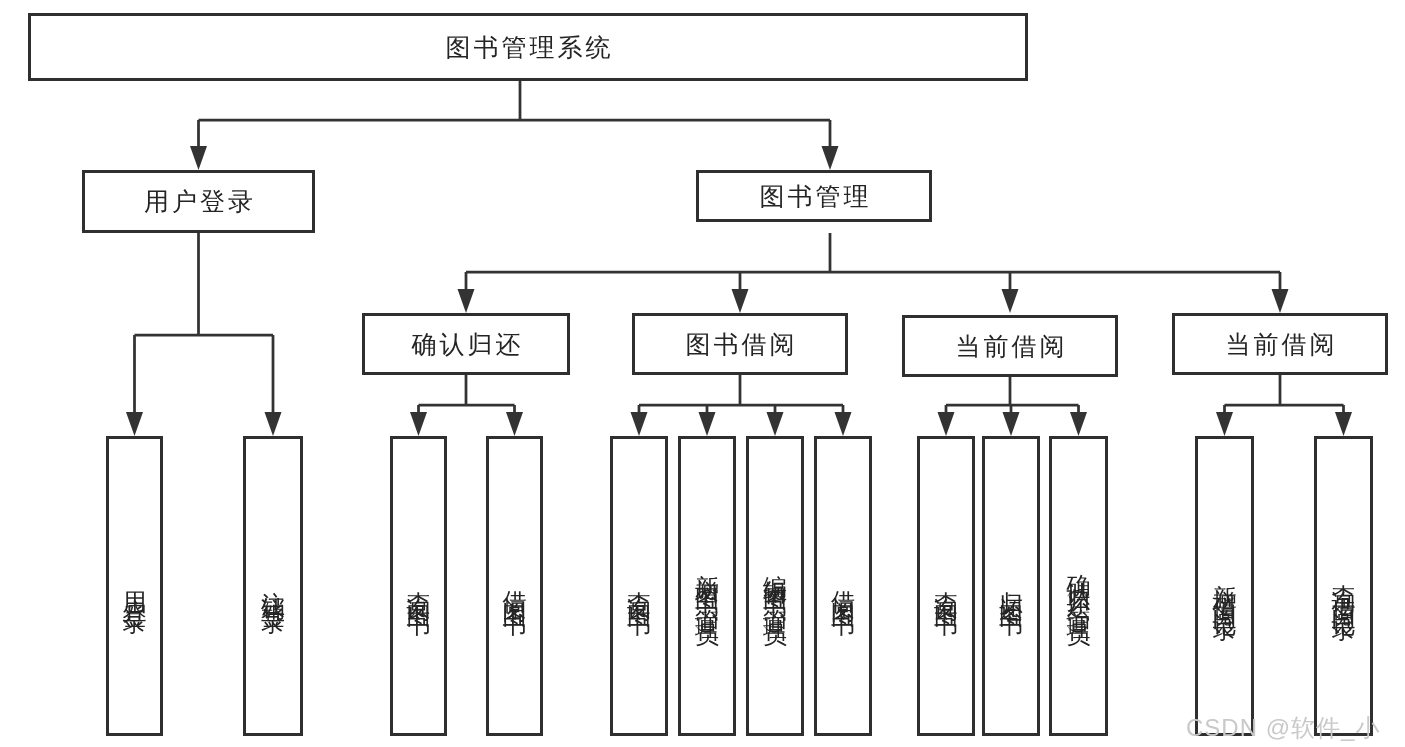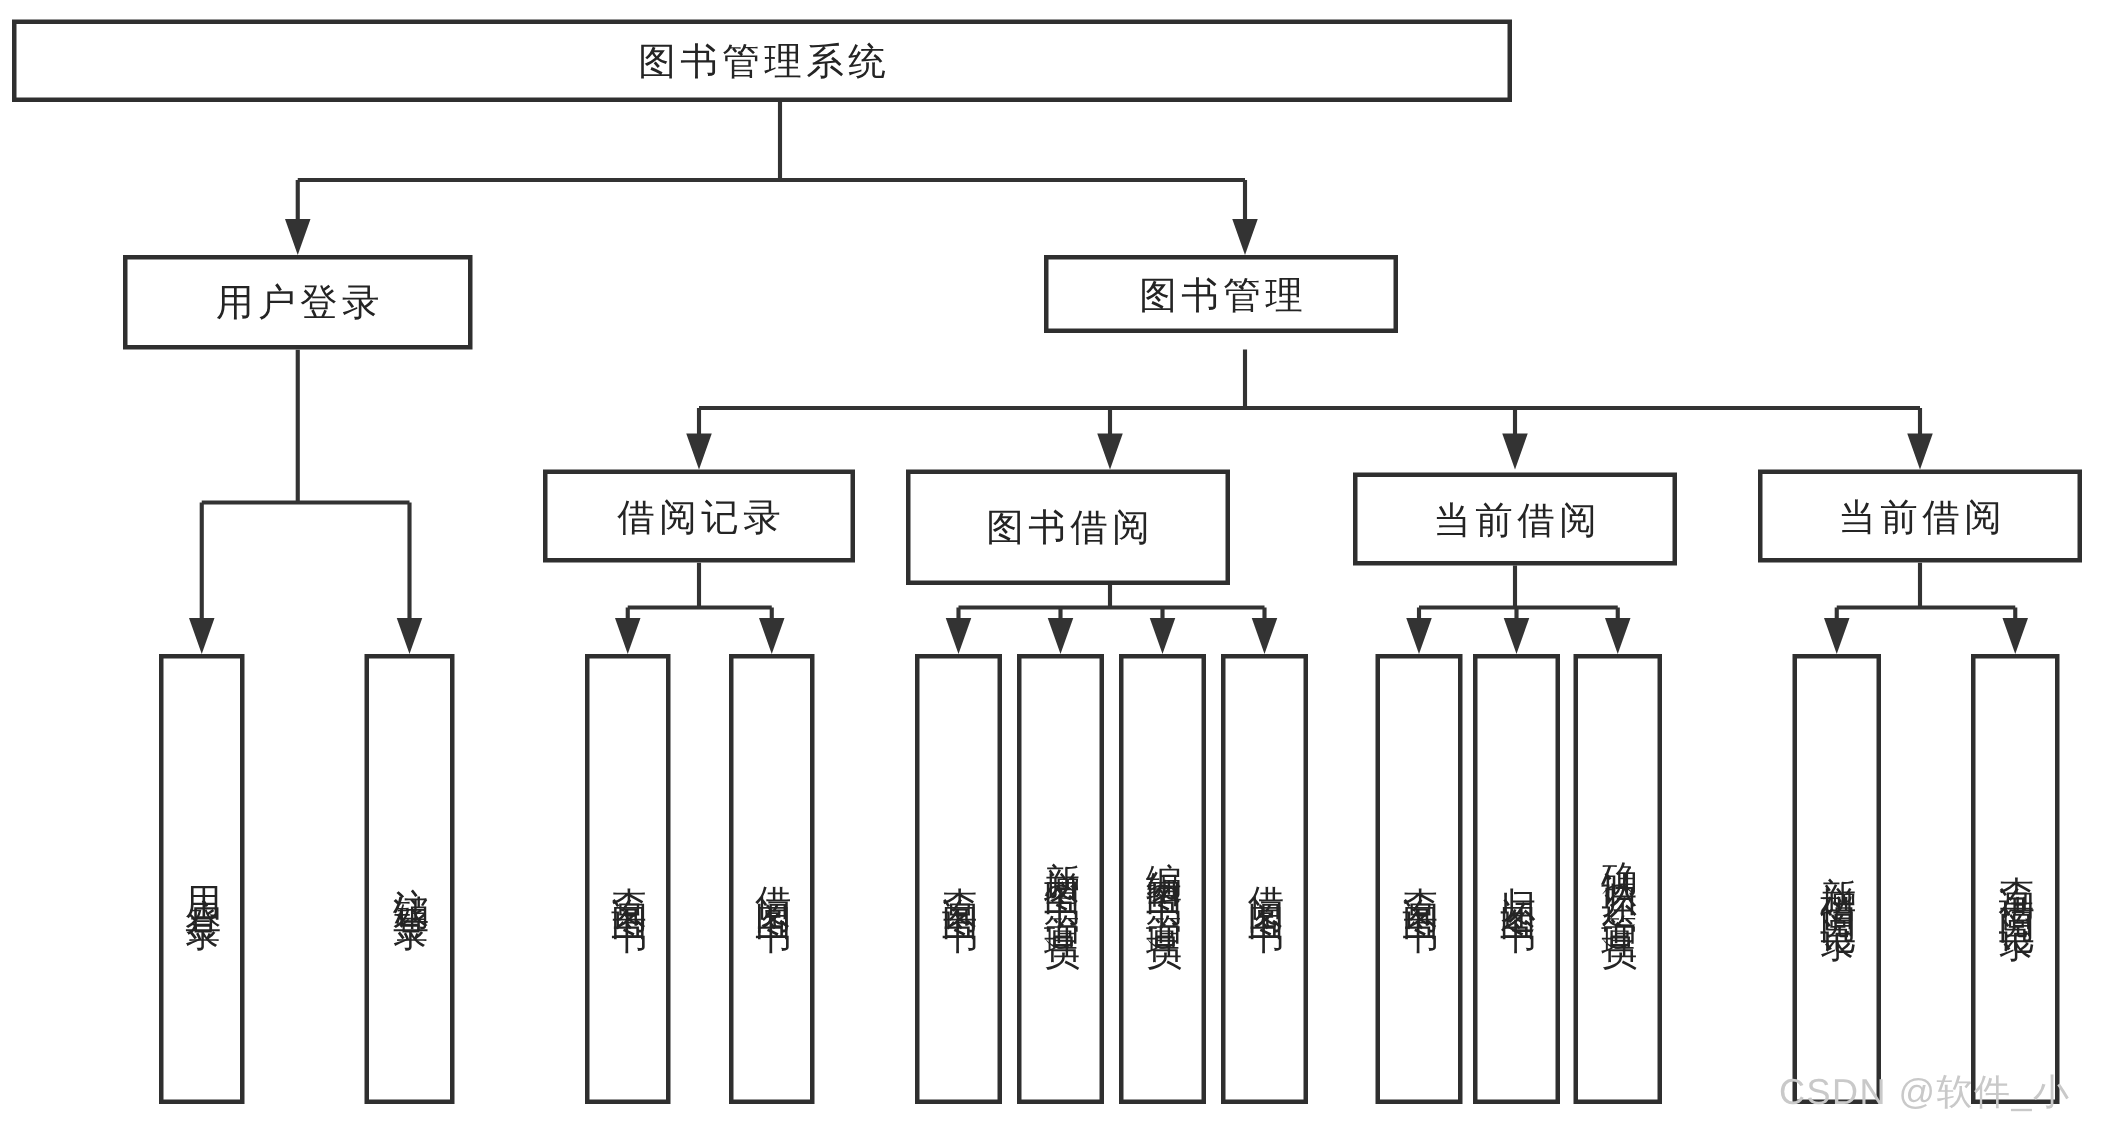--- a/index.html
+++ b/index.html
@@ -75,27 +75,27 @@
       <polygon points="1002.5,412 1019.5,412 1011,436"></polygon>
       <polygon points="1070,412 1087,412 1078.5,436"></polygon>
     </g>
     <g>
       <path d="M1280 375 V405 M1224.5 405 H1343.5 M1224.5 405 V414 M1343.5 405 V414"></path>
       <polygon points="1216,412 1233,412 1224.5,436"></polygon>
       <polygon points="1335,412 1352,412 1343.5,436"></polygon>
     </g>
   </svg>
 
-  <div class="box h" style="left:8px;top:13px;width:1000px;height:55px">图书管理系统</div>
+  <div class="box h" style="left:28px;top:13px;width:1000px;height:68px">图书管理系统</div>
 
   <div class="box h" style="left:82px;top:170px;width:233px;height:63px">用户登录</div>
   <div class="box h" style="left:696px;top:170px;width:236px;height:52px">图书管理</div>
 
-  <div class="box h" style="left:362px;top:313px;width:208px;height:62px">借阅记录</div>
-  <div class="box h" style="left:604px;top:313px;width:216px;height:77px">图书借阅</div>
+  <div class="box h" style="left:362px;top:313px;width:208px;height:62px">确认归还</div>
+  <div class="box h" style="left:632px;top:313px;width:216px;height:62px">图书借阅</div>
   <div class="box h" style="left:902px;top:315px;width:216px;height:62px">当前借阅</div>
   <div class="box h" style="left:1172px;top:313px;width:216px;height:62px">当前借阅</div>
 
   <div class="box leaf" style="left:106px;top:436px;width:57px;height:300px">用户登录</div>
   <div class="box leaf" style="left:243px;top:436px;width:60px;height:300px">注销登录</div>
 
   <div class="box leaf" style="left:390px;top:436px;width:57px;height:300px">查询图书</div>
   <div class="box leaf" style="left:486px;top:436px;width:57px;height:300px">借阅图书</div>
 
   <div class="box leaf" style="left:610px;top:436px;width:58px;height:300px">查询图书</div>

